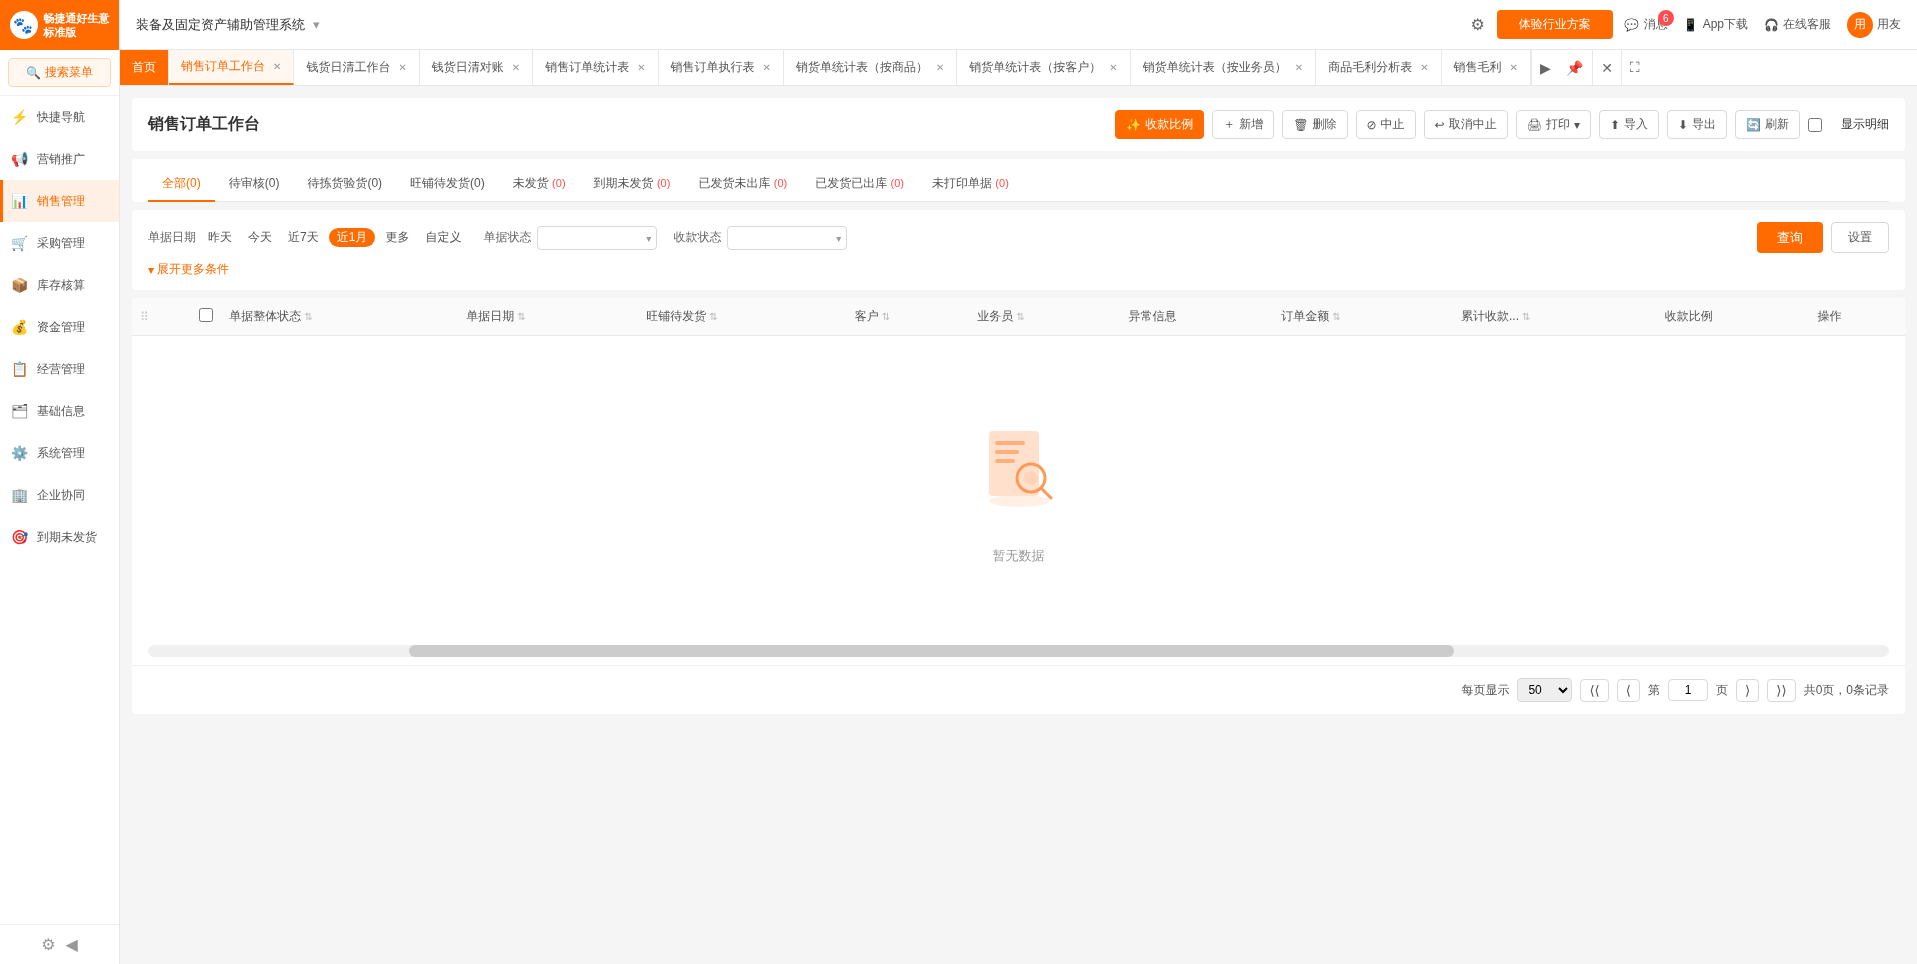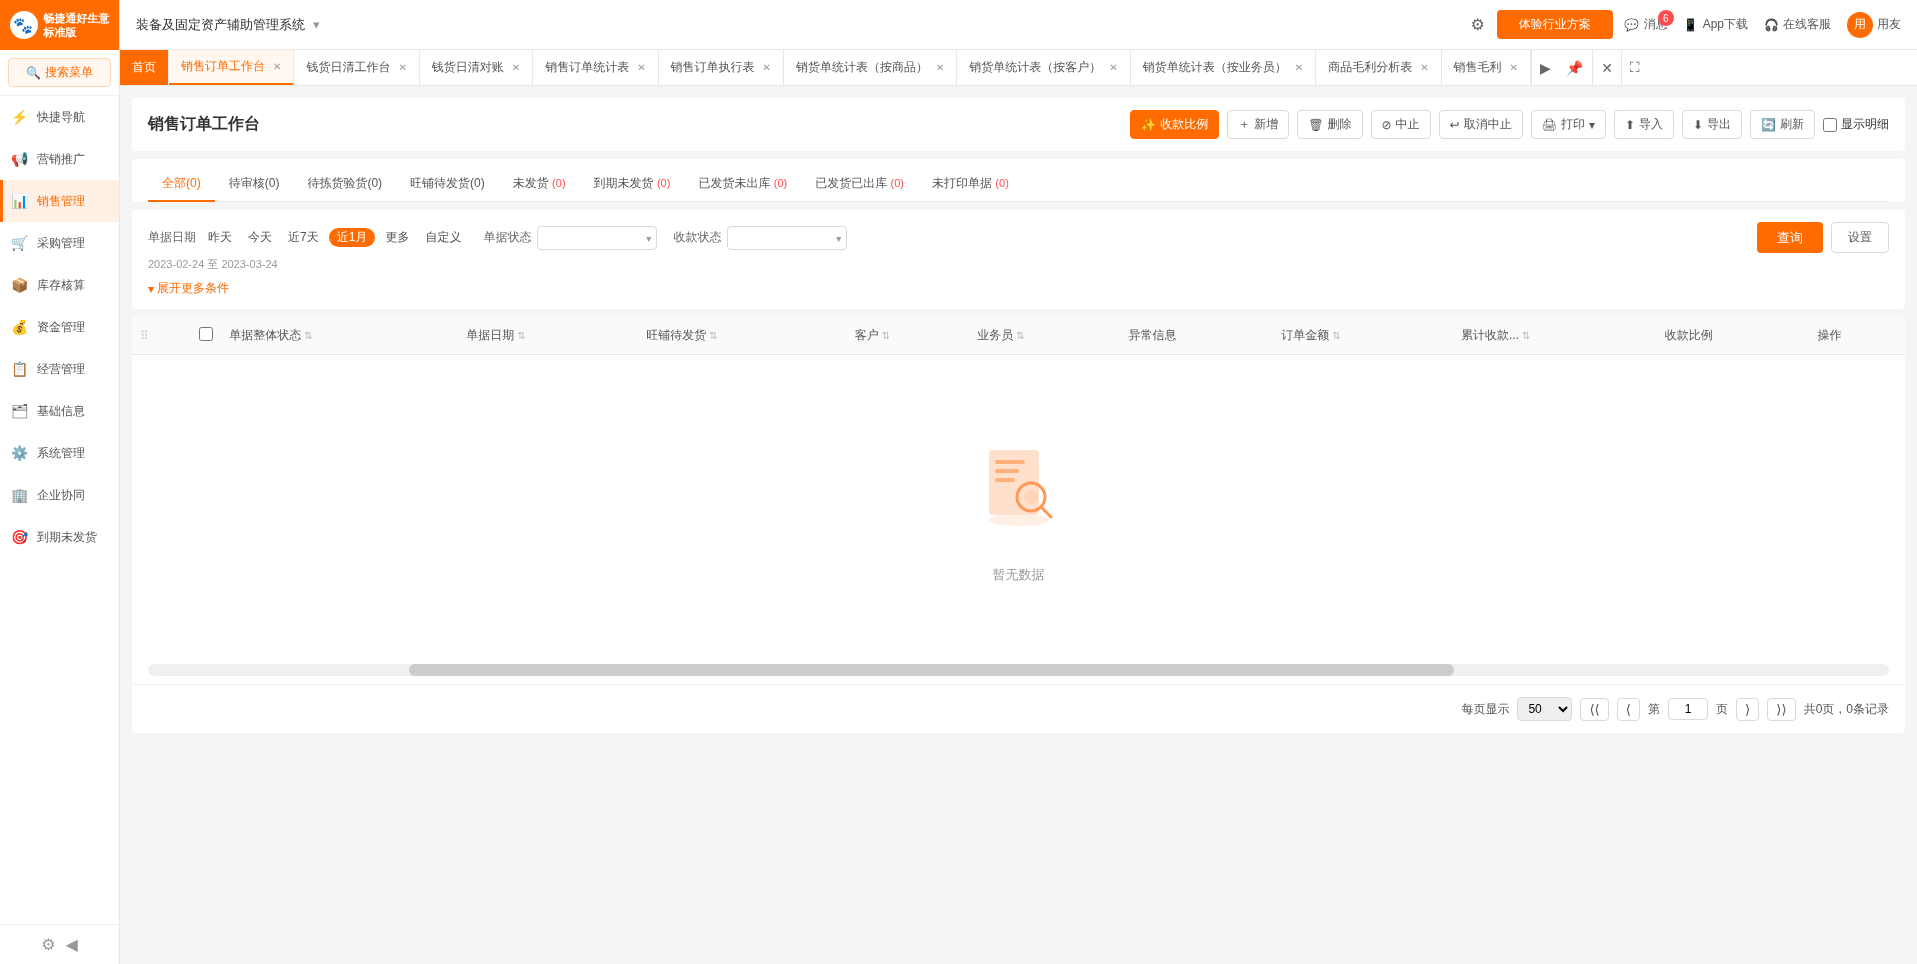--- a/index.html
+++ b/index.html
@@ -291,21 +291,21 @@
           <span>导入</span>
         </button>
         <button class="action-btn">
           <span>⬇</span>
           <span>导出</span>
         </button>
         <button class="action-btn">
           <span>🔄</span>
           <span>刷新</span>
         </button>
-        <label style="display:flex;align-items:center;gap:4px;cursor:pointer;">
+        <label style="display:flex;align-items:center;gap:19px;cursor:pointer;">
           <input type="checkbox" style="">
           <span>显示明细</span>
         </label>
       </div>
     </div>
 
     <div class="filter-tabs">
       <div class="filter-tab-list">
         <div class="filter-tab active">
           <span>全部</span>(<span>0</span>)
@@ -370,23 +370,20 @@
               <option></option>
             </select>
           </div>
         </div>
         <div style="margin-left:auto;display:flex;flex-direction:column;gap:6px;align-items:flex-end;">
           <div style="display:flex;gap:8px;">
             <button class="query-btn">查询</button>
             <button class="setting-btn">设置</button>
           </div>
         </div>
-      </div>
-      <div style="margin-top:4px;">
-        <span style="font-size:11px;color:#999;">2023-02-24 至 2023-03-24</span>
       </div>
       <div style="margin-top:8px;text-align:center;">
         <span class="expand-btn">
           <span>▾</span>
           <span>展开更多条件</span>
         </span>
       </div>
     </div>
 
     <div class="table-area">

